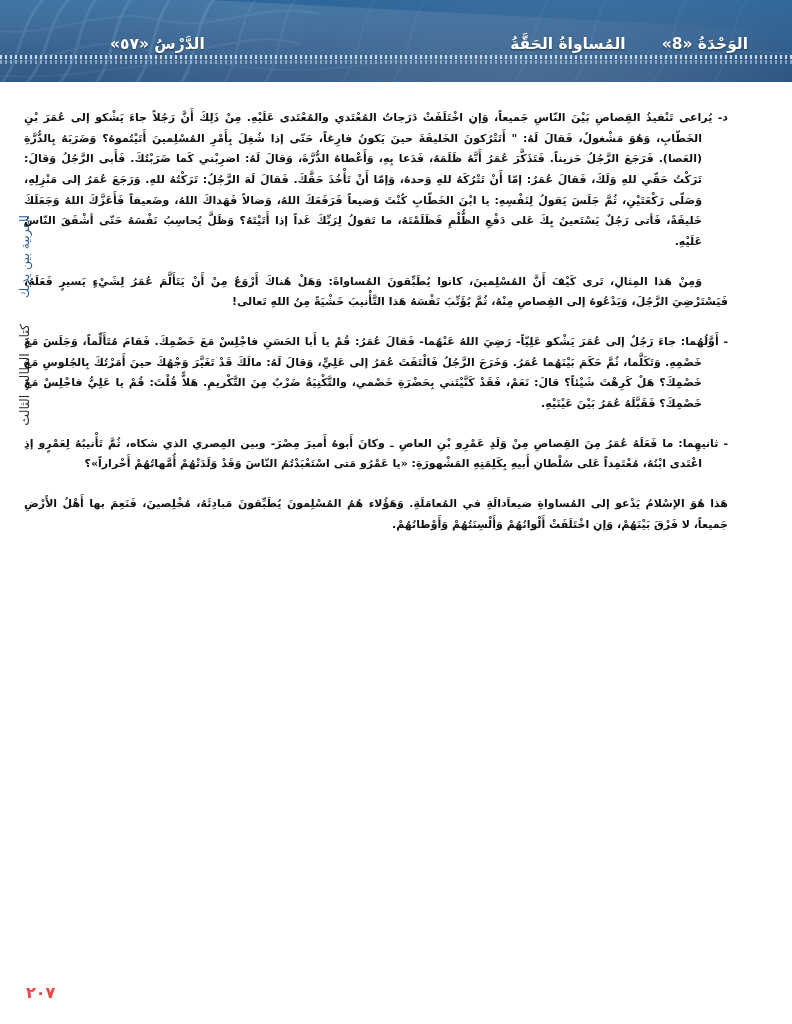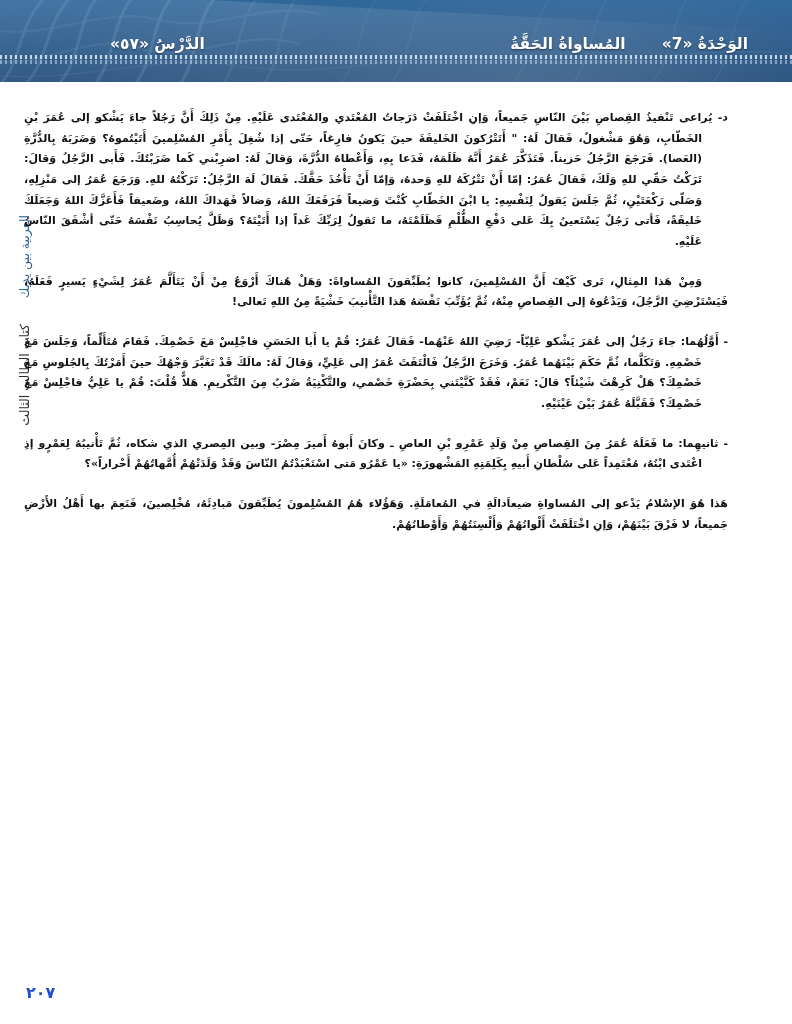--- a/index.html
+++ b/index.html
@@ -142,21 +142,21 @@
   .para.indent {
     text-indent: 26px;
   }
   .gap-sm { margin-bottom: 19px; }
 
   
   .page-number {
     position: absolute;
     left: 26px;
     bottom: 22px;
-    color: #1d4ed8;
+    color: #ef4444;
     font-size: 16px;
     font-weight: bold;
     direction: rtl;
     font-family: "DejaVu Sans", "Liberation Sans", sans-serif;
   }
 </style>
 </head>
 <body>
 
 <div class="page">
@@ -191,21 +191,21 @@
       </g>
     </svg>
 
     <div class="sheen"></div>
     <div class="sheen2"></div>
 
     <div class="header-dotline"></div>
     <div class="header-dotline d2"></div>
 
     <div class="header-text-row">
-      <div class="hdr-unit">الوَحْدَةُ «7»</div>
+      <div class="hdr-unit">الوَحْدَةُ «8»</div>
       <div class="hdr-title">المُساواةُ الحَقَّةُ</div>
       <div class="hdr-lesson">الدَّرْسُ «٥٧»</div>
     </div>
   </div>
 
   <div class="spine">
     <div class="spine-item blue">العربية بين يديك</div>
     <div class="spine-item dark">كتاب الطالب الثالث</div>
   </div>
 

